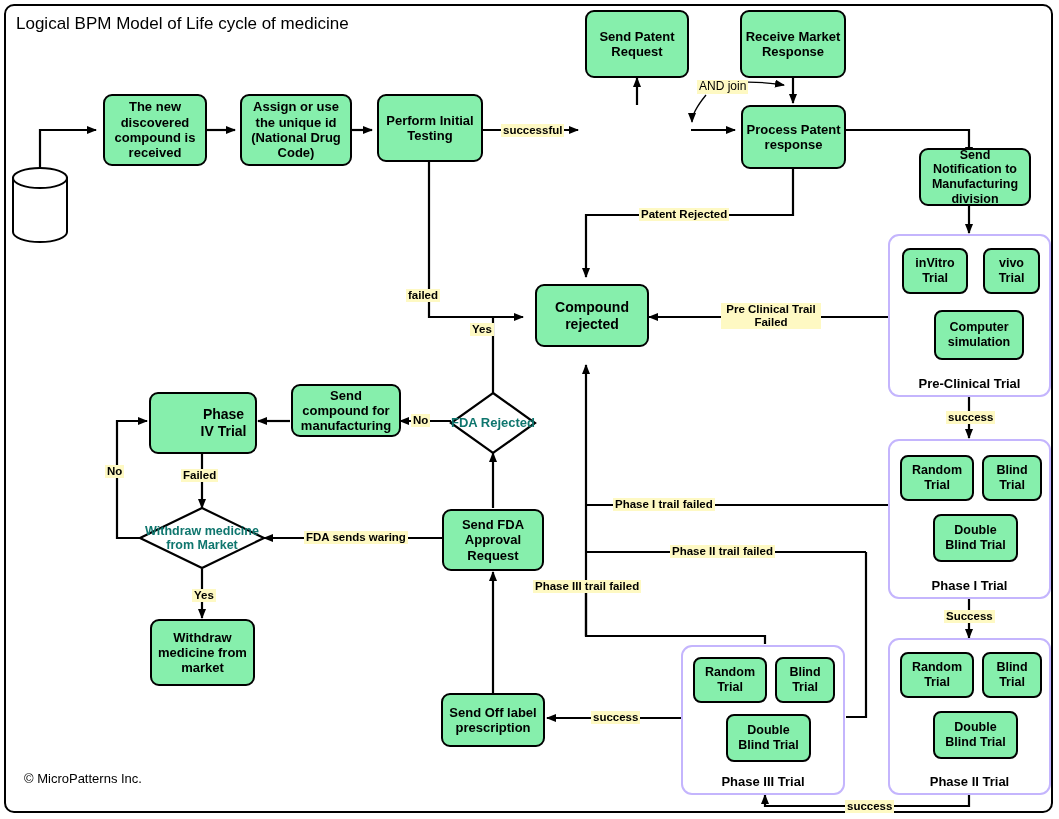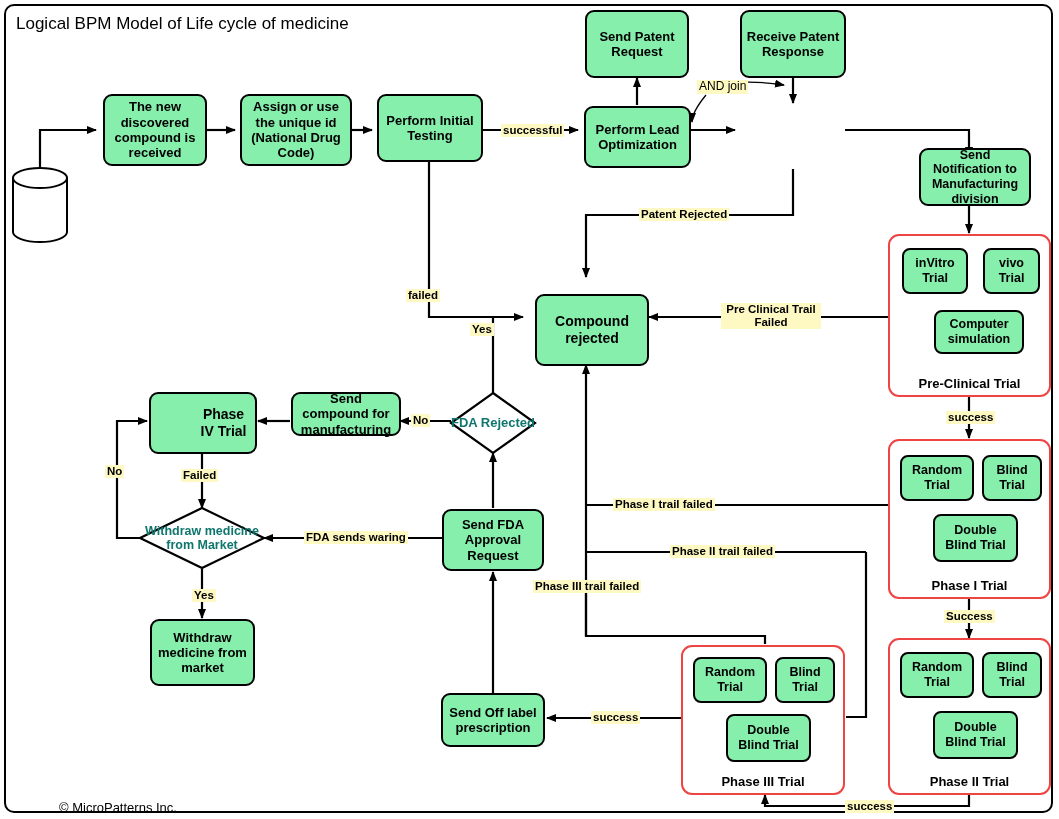--- a/index.html
+++ b/index.html
@@ -32,25 +32,24 @@
     position: absolute;
     left: 16px;
     top: 14px;
     font-size: 17px;
     color: #000;
     white-space: nowrap;
   }
   #copyright {
     position: absolute;
     left: 24px;
-    top: 800px;
+    top: 771px;
     font-size: 13px;
     color: #000;
     white-space: nowrap;
-    margin-left: 35px;
   }
   svg.edges {
     position: absolute;
     left: 0;
     top: 0;
     width: 1059px;
     height: 819px;
     pointer-events: none;
   }
   .node {
@@ -69,21 +68,21 @@
     color: #000;
     padding: 2px 3px;
   }
   .node.small {
     font-size: 12.5px;
     border-radius: 8px;
   }
   .group-box {
     position: absolute;
     box-sizing: border-box;
-    border: 2px solid #ef4444;
+    border: 2px solid #c4b5fd;
     border-radius: 11px;
     background: #ffffff;
   }
   .group-label {
     position: absolute;
     left: 0;
     right: 0;
     bottom: 4px;
     text-align: center;
     font-weight: bold;
@@ -239,32 +238,32 @@
       <ellipse cx="40" cy="178" rx="27" ry="10"></ellipse>
     </g>
   </svg>
 
   <div class="node" style="left:103px; top:94px; width:104px; height:72px;">The new discovered compound is received</div>
 
   <div class="node" style="left:240px; top:94px; width:112px; height:72px;">Assign or use the unique id (National Drug Code)</div>
 
   <div class="node" style="left:377px; top:94px; width:106px; height:68px;">Perform Initial Testing</div>
 
-  <div class="node" style="left:584px; top:106px; width:107px; height:62px;">Perform Lead Optimization</div>
 
   <div class="node" style="left:585px; top:10px; width:104px; height:68px;">Send Patent Request</div>
 
-  <div class="node" style="left:740px; top:10px; width:106px; height:68px;">Receive Patent Response</div>
-
+  <div class="node" style="left:740px; top:10px; width:106px; height:68px;">Receive Market Response</div>
+
+  <div class="node" style="left:741px; top:105px; width:105px; height:64px;">Process Patent response</div>
 
   <div class="node" style="left:919px; top:148px; width:112px; height:58px; font-size:12.5px;">Send Notification to Manufacturing division</div>
 
-  <div class="node" style="left:535px; top:294px; width:114px; height:72px; font-size:14px;">Compound rejected</div>
-
-  <div class="node" style="left:291px; top:392px; width:110px; height:44px;">Send compound for manufacturing</div>
+  <div class="node" style="left:535px; top:284px; width:114px; height:63px; font-size:14px;">Compound rejected</div>
+
+  <div class="node" style="left:291px; top:384px; width:110px; height:53px;">Send compound for manufacturing</div>
 
   <div class="node" style="left:149px; top:392px; width:108px; height:62px; font-size:14px;padding-left:44px;">Phase IV Trial</div>
 
   <div class="node" style="left:150px; top:619px; width:105px; height:67px;">Withdraw medicine from market</div>
 
   <div class="node" style="left:441px; top:693px; width:104px; height:54px;">Send Off label prescription</div>
 
   <div class="node" style="left:442px; top:509px; width:102px; height:62px;">Send FDA Approval Request</div>
 
   <div class="diamond-wrap" style="left:450px; top:392px; width:86px; height:62px;">
@@ -277,21 +276,21 @@
   <div class="diamond-wrap" style="left:139px; top:507px; width:126px; height:62px;">
     <svg width="126" height="62" viewBox="0 0 126 62">
       <polygon points="63,1 125,31 63,61 1,31" fill="#fff" stroke="#000" stroke-width="2.2"></polygon>
     </svg>
     <div class="diamond-label" style="font-size:12.5px;">Withdraw medicine from Market</div>
   </div>
 
   <div class="group-box" style="left:888px; top:234px; width:163px; height:163px;">
     <div class="node small" style="left:12px; top:12px; width:66px; height:46px;">inVitro Trial</div>
     <div class="node small" style="left:93px; top:12px; width:57px; height:46px;">vivo Trial</div>
-    <div class="node small" style="left:44px; top:74px; width:90px; height:44px;">Computer simulation</div>
+    <div class="node small" style="left:44px; top:74px; width:90px; height:50px;">Computer simulation</div>
     <div class="group-label">Pre-Clinical Trial</div>
   </div>
 
   <div class="group-box" style="left:888px; top:439px; width:163px; height:160px;">
     <div class="node small" style="left:10px; top:14px; width:74px; height:46px;">Random Trial</div>
     <div class="node small" style="left:92px; top:14px; width:60px; height:46px;">Blind Trial</div>
     <div class="node small" style="left:43px; top:73px; width:85px; height:48px;">Double Blind Trial</div>
     <div class="group-label">Phase I Trial</div>
   </div>
 

